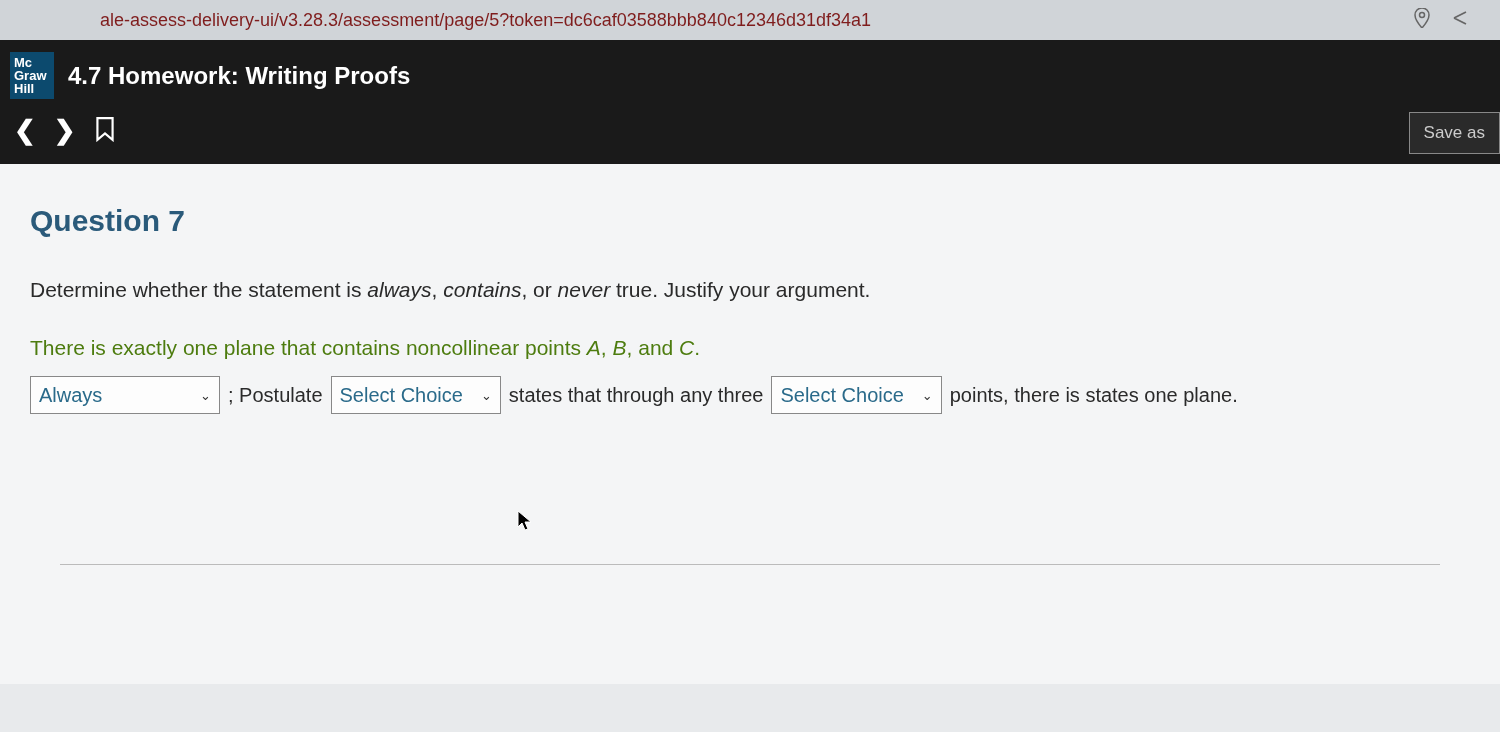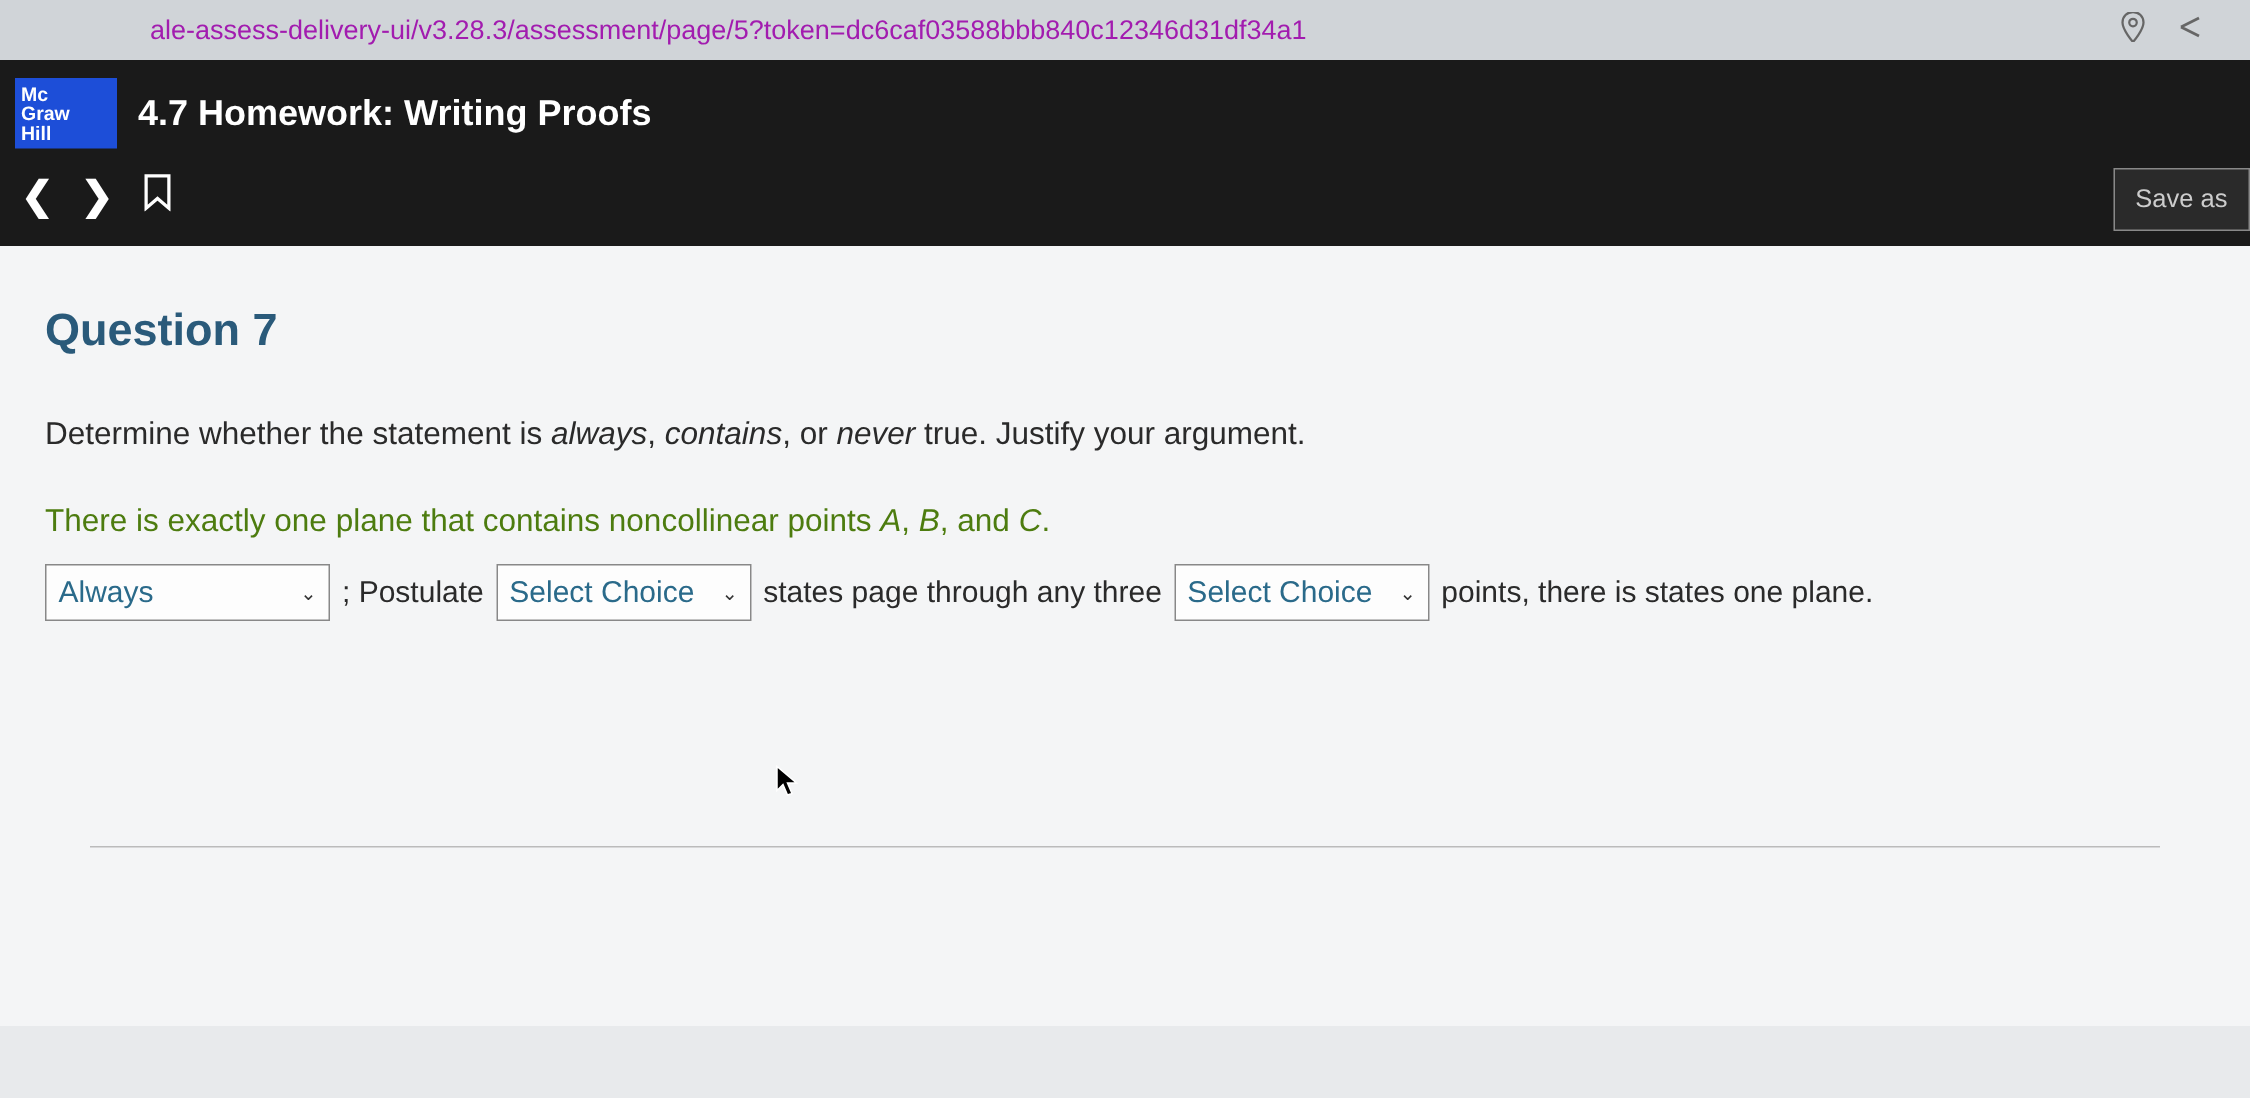--- a/index.html
+++ b/index.html
@@ -9,45 +9,45 @@
     width: 1500px;
     height: 732px;
     overflow: hidden;
   }
   .url-bar {
     background: #d0d4d8;
     height: 40px;
     display: flex;
     align-items: center;
     padding: 0 20px;
-    color: #a21caf;
+    color: #7f1d1d;
     font-size: 18px;
     justify-content: flex-start;
   }
   .url-text { flex: 1; white-space: nowrap; overflow: hidden; padding-left: 80px;}
   .url-icons { display: flex; gap: 20px; padding-right: 10px; color:#666;}
   .app-header {
     background: #1a1a1a;
     color: #fff;
     padding: 0;
   }
   .title-row {
     display: flex;
     align-items: center;
     padding: 12px 10px 8px 10px;
     gap: 14px;
   }
   .logo {
-    background: #1d4ed8;
+    background: #0c4a6e;
     color: #fff;
     font-size: 13px;
     font-weight: bold;
     line-height: 1;
     padding: 4px 4px;
-    width: 68px;
+    width: 44px;
     text-align: left;
   }
   .assignment-title {
     font-size: 24px;
     font-weight: bold;
     color: #fff;
   }
   .save-btn {
     margin-left: auto;
     border: 1px solid #888;
@@ -202,21 +202,21 @@
   <div class="answer-row">
     <div class="select-box wide">
       <span>Always</span>
       <span class="select-caret">⌄</span>
     </div>
     <span>; Postulate</span>
     <div class="select-box med">
       <span>Select Choice</span>
       <span class="select-caret">⌄</span>
     </div>
-    <span>states page through any three</span>
+    <span>states that through any three</span>
     <div class="select-box med">
       <span>Select Choice</span>
       <span class="select-caret">⌄</span>
     </div>
     <span>points, there is states one plane.</span>
   </div>
 
   <div class="bottom-divider"></div>
 </div>
 

